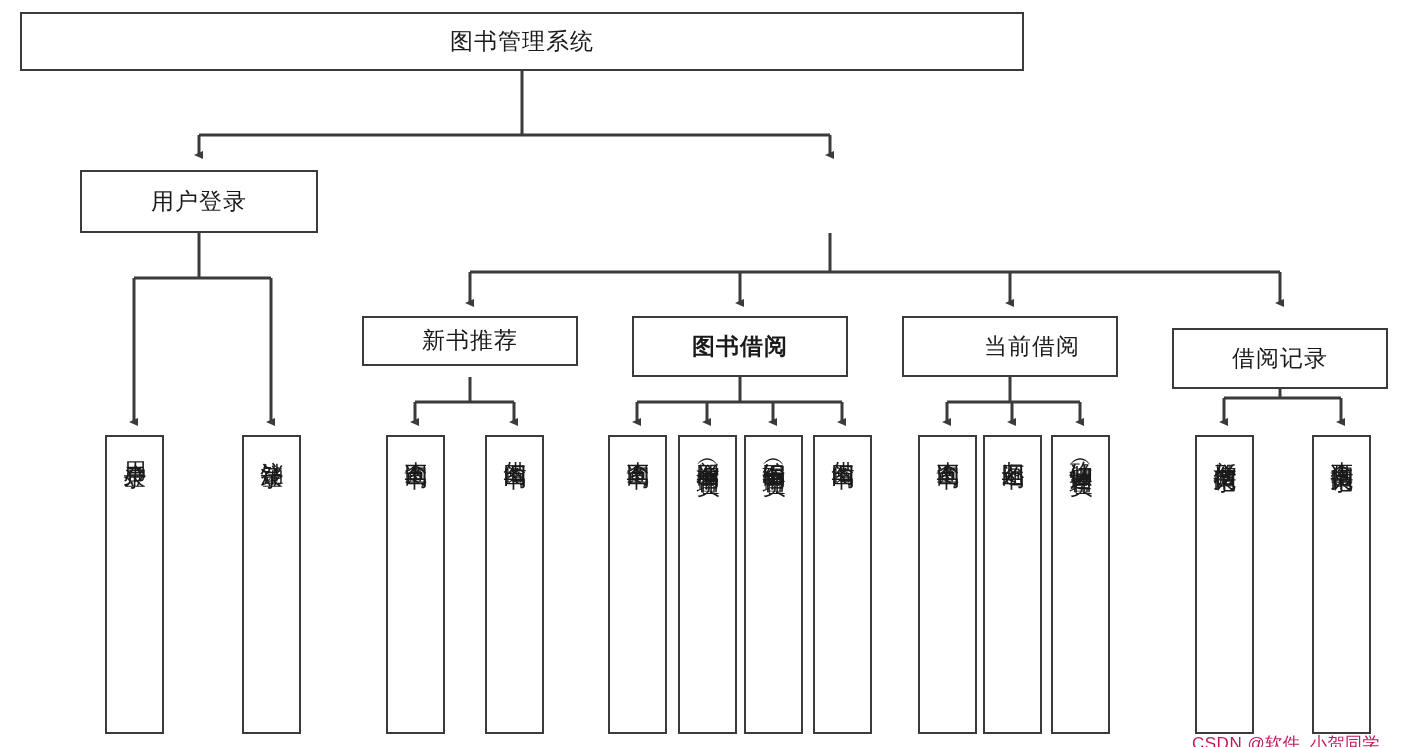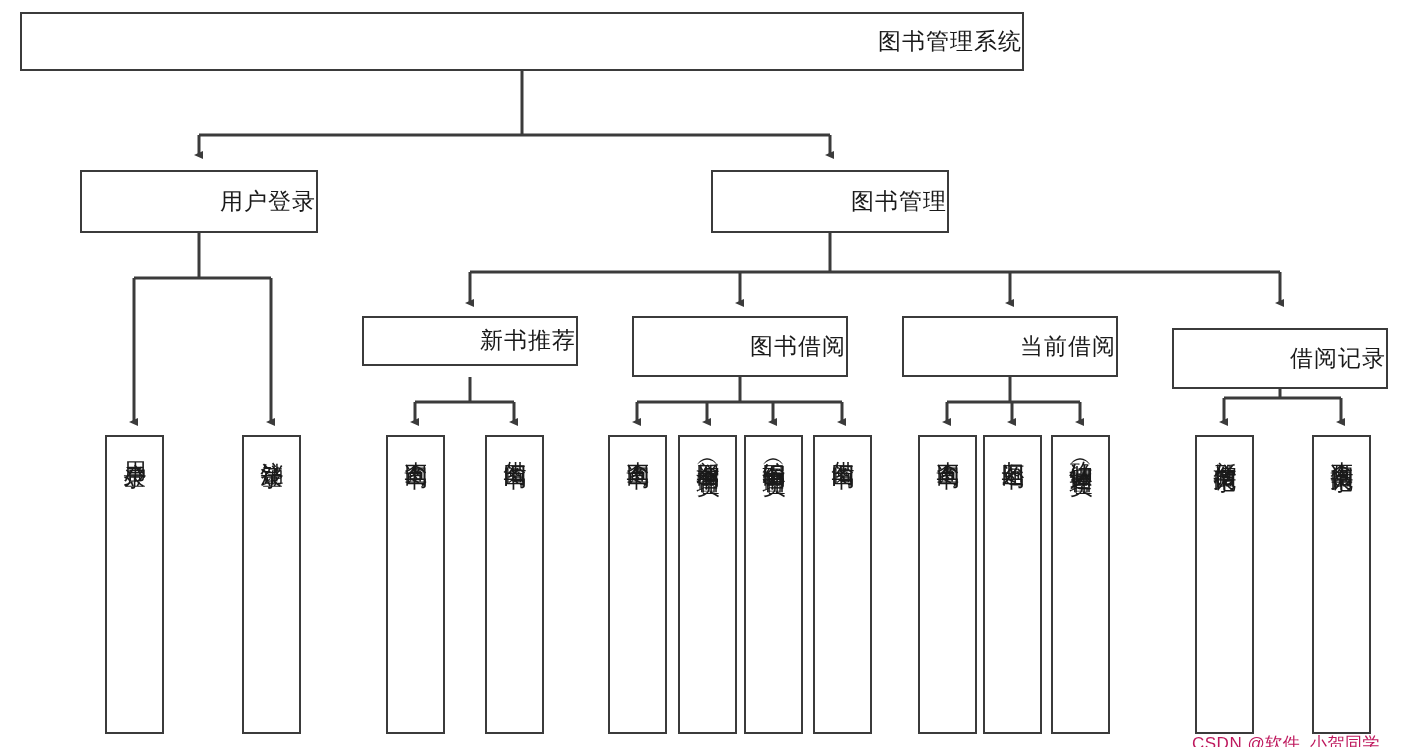--- a/index.html
+++ b/index.html
@@ -25,21 +25,21 @@
     height: 747px;
     pointer-events: none;
   }
   .node {
     position: absolute;
     box-sizing: border-box;
     background: #ffffff;
     border: 2px solid #3b3b3b;
     display: flex;
     align-items: center;
-    justify-content: flex-end;
+    justify-content: center;
     color: #1a1a1a;
   }
   .node.horiz {
     font-size: 23px;
     letter-spacing: 1px;
     line-height: 1.2;
   }
   .node.vert {
     align-items: flex-start;
     justify-content: center;
@@ -118,28 +118,25 @@
     </g>
   </svg>
 
   <div class="node horiz" style="left:20px; top:12px; width:1004px; height:59px;">
     <span>图书管理系统</span>
   </div>
 
   <div class="node horiz" style="left:80px; top:170px; width:238px; height:63px;">
     <span>用户登录</span>
   </div>
-  <div class="node horiz" style="left:711px; top:170px; width:238px; height:63px;">
-    <span>图书管理</span>
-  </div>
 
   <div class="node horiz" style="left:362px; top:316px; width:216px; height:50px;">
     <span>新书推荐</span>
   </div>
-  <div class="node horiz" style="left:632px; top:316px; width:216px; height:61px;">
+  <div class="node horiz" style="left:632px; top:316px; width:216px; height:61px;font-weight:bold;">
     <span>图书借阅</span>
   </div>
   <div class="node horiz" style="left:902px; top:316px; width:216px; height:61px;padding-left:44px;">
     <span>当前借阅</span>
   </div>
   <div class="node horiz" style="left:1172px; top:328px; width:216px; height:61px;">
     <span>借阅记录</span>
   </div>
 
   <div class="node vert" style="left:105px; top:435px; width:59px; height:299px;">

